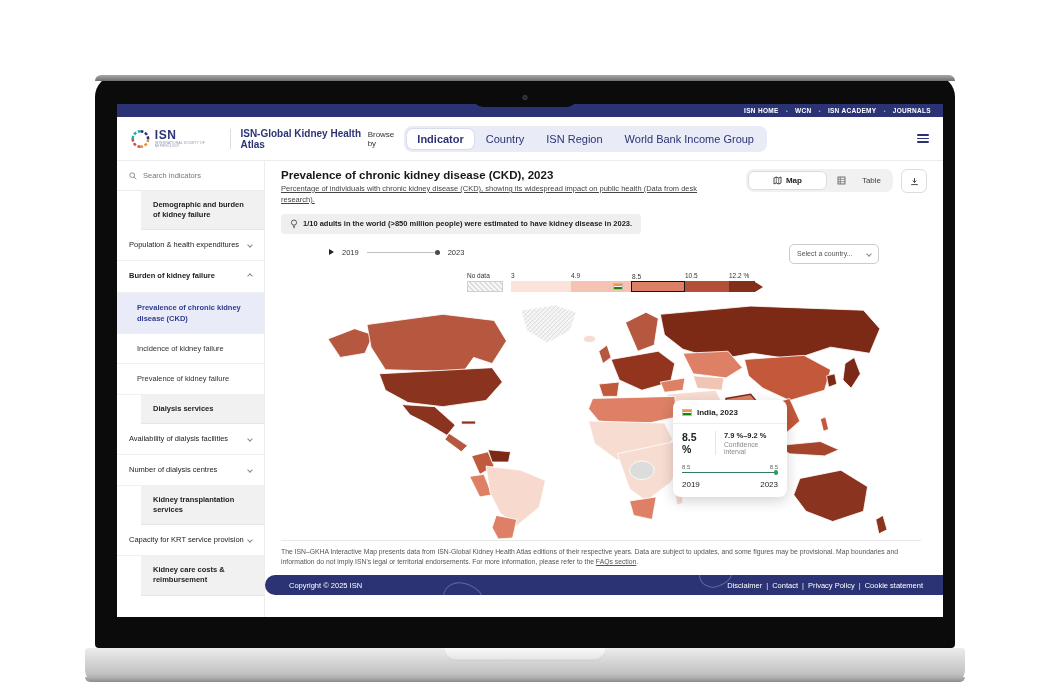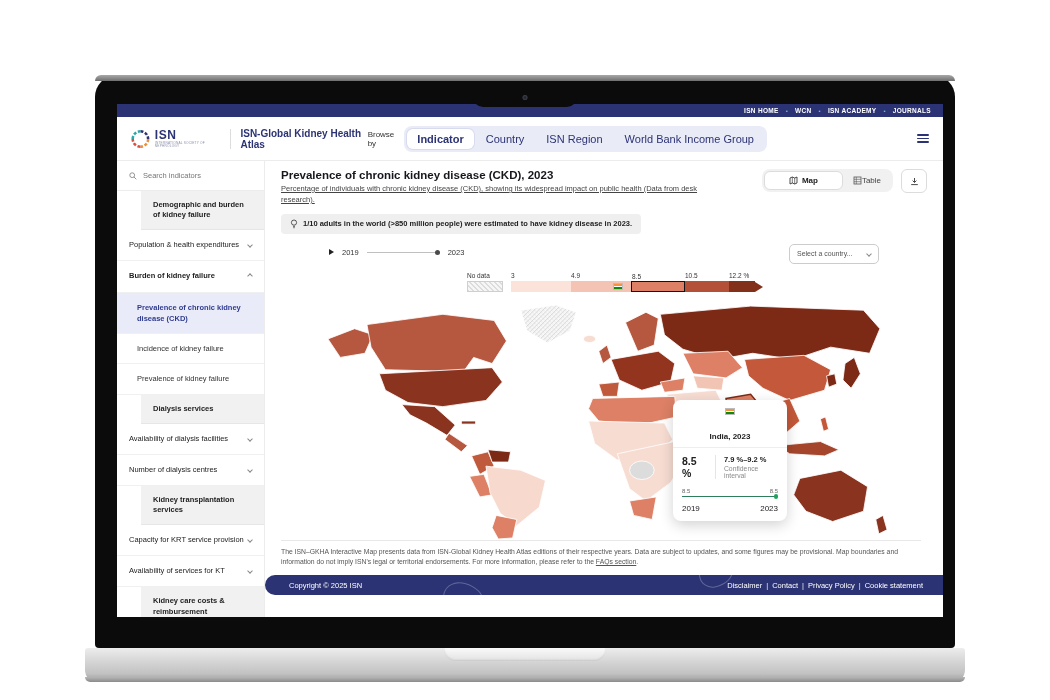--- a/index.html
+++ b/index.html
@@ -51,21 +51,21 @@
   .chev.up { transform:rotate(-135deg); }
 
   
   .main { flex:1; position:relative; padding:8px 16px 22px 16px; display:flex; flex-direction:column; }
   .title-row { display:flex; align-items:flex-start; }
   .page-title { font-size:11.5px; font-weight:bold; color:#16171c; }
   .page-desc { font-size:7.5px; color:#444; line-height:1.45; margin-top:3px; max-width:430px;text-decoration:underline; }
   .view-controls { margin-left:auto; display:flex; align-items:flex-start; }
   .seg-view { display:flex; background:#f1f1f1; border-radius:8px; padding:2px; align-items:center; }
   .btn-map { display:flex; align-items:center; gap:4px; background:#fff; border:1px solid #dcdcdc; border-radius:6px; font-size:8px; font-weight:bold; color:#1c1c1c; padding:4px 24px; cursor:pointer; }
-  .btn-table { display:flex; align-items:center; gap:0; font-size:8px; color:#444; padding:4px 10px; cursor:pointer; }
+  .btn-table { display:flex; align-items:center; gap:16px; font-size:8px; color:#444; padding:4px 10px; cursor:pointer; }
   .btn-download { width:26px; height:24px; border:1px solid #dcdcdc; border-radius:6px; background:#fff; margin-left:8px; display:flex; align-items:center; justify-content:center; cursor:pointer; }
 
   .info-pill { margin-top:8px; align-self:flex-start; display:flex; align-items:center; gap:5px; background:#efefef; border-radius:4px; padding:5px 9px; font-size:7.5px; font-weight:600; color:#222; }
 
   .timeline-row { margin-top:10px; display:flex; align-items:center; font-size:7.5px; color:#333; position:relative; height:20px; }
   .play { margin-left:48px; width:0; height:0; border-left:5px solid #222; border-top:3.5px solid transparent; border-bottom:3.5px solid transparent; cursor:pointer; }
   .tl-year { margin-left:8px; }
   .tl-line { width:68px; height:1px; background:#c0c0c0; margin-left:8px; }
   .tl-dot { width:5px; height:5px; border-radius:50%; background:#4a4a4a; margin-left:0; cursor:pointer; }
   .country-select { position:absolute; right:48px; top:0; width:90px; height:20px; border:1px solid #ccc; border-radius:5px; display:flex; align-items:center; justify-content:space-between; padding:0 7px; font-size:7px; color:#555; background:#fff; cursor:pointer; }
@@ -81,21 +81,21 @@
   .legend-arrow { width:0; height:0; border-left:8px solid #83301b; border-top:5.5px solid transparent; border-bottom:5.5px solid transparent; align-self:flex-end; margin-bottom:0; }
   .flag { width:10px; height:7px; border:0.5px solid #bbb; background:linear-gradient(180deg,#f5923e 0 33%,#fff 33% 66%,#128807 66% 100%); display:inline-block; }
   .legend-flag { position:absolute; left:146px; top:15px; }
 
   .map-wrap { position:relative; margin-top:10px; margin-left:36px; width:580px; height:238px; }
   .map-svg path, .map-svg ellipse, .map-svg rect { stroke:#fff; stroke-width:0.8; }
   .map-svg .selected { stroke:#7c2a16; stroke-width:1.4; }
 
   
   .tooltip { position:absolute; left:356px; top:98px; width:114px; background:#fff; border-radius:8px; box-shadow:0 4px 14px rgba(0,0,0,.18); font-size:8px; color:#222; z-index:5; }
-  .tt-head { display:flex; align-items:center; gap:17px; font-weight:bold; padding:8px 9px 6px 9px; border-bottom:1px solid #eee;flex-direction:column; }
+  .tt-head { display:flex; align-items:center; gap:5px; font-weight:bold; padding:8px 9px 6px 9px; border-bottom:1px solid #eee; }
   .tt-vals { display:flex; align-items:center; padding:7px 9px; gap:8px; }
   .tt-main { font-size:10.5px; font-weight:bold; padding-right:8px; border-right:1px solid #e5e5e5; }
   .tt-ci b { font-size:7.5px; display:block; }
   .tt-ci span { font-size:6.8px; color:#8a8a8a; display:block; margin-top:1px; }
   .tt-spark { padding:2px 9px 0 9px; }
   .tt-spark-labels { display:flex; justify-content:space-between; font-size:6px; color:#666; }
   .tt-line { position:relative; height:4px; margin-top:1px; }
   .tt-line .track { position:absolute; left:0; right:0; top:1px; height:1.6px; background:#2e7d5b; }
   .tt-line .pt { position:absolute; right:0; top:-0.5px; width:4.5px; height:4.5px; border-radius:50%; background:#21a15e; }
   .tt-years { display:flex; justify-content:space-between; padding:5px 9px 8px 9px; font-size:8px; color:#222; }
@@ -190,24 +190,20 @@
             <span>Availability of dialysis facilities</span>
               <span class="chev down"></span>
           </div>
           <div class="side-item">
             <span>Number of dialysis centres</span>
               <span class="chev down"></span>
           </div>
           <div class="side-header">Kidney transplantation services</div>
           <div class="side-item">
             <span>Capacity for KRT service provision</span>
-              <span class="chev down"></span>
-          </div>
-          <div class="side-item">
-            <span>Availability of services for KT</span>
               <span class="chev down"></span>
           </div>
           <div class="side-header">Kidney care costs &amp; reimbursement</div>
         </div>
 
         <div class="main">
           <div class="title-row">
             <div>
               <div class="page-title">Prevalence of chronic kidney disease (CKD), 2023</div>
               <div class="page-desc">Percentage of individuals with chronic kidney disease (CKD), showing its widespread impact on public health (Data from desk research).</div>

